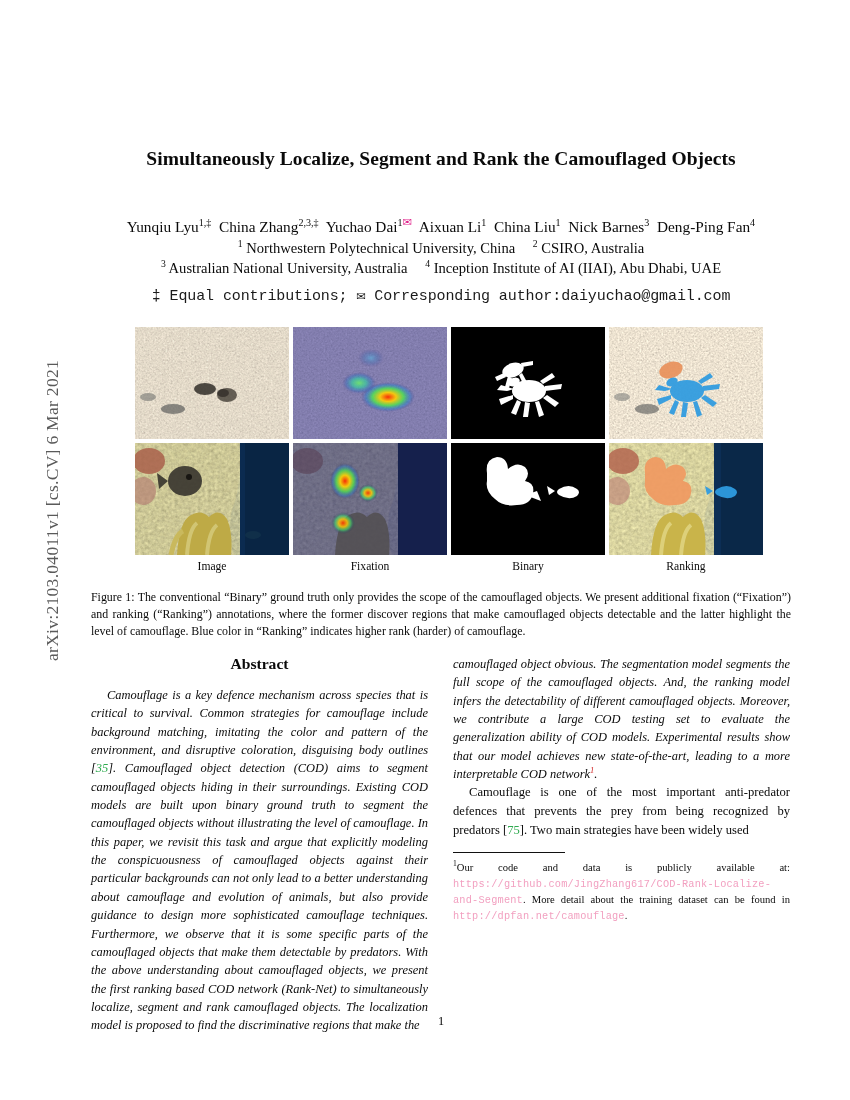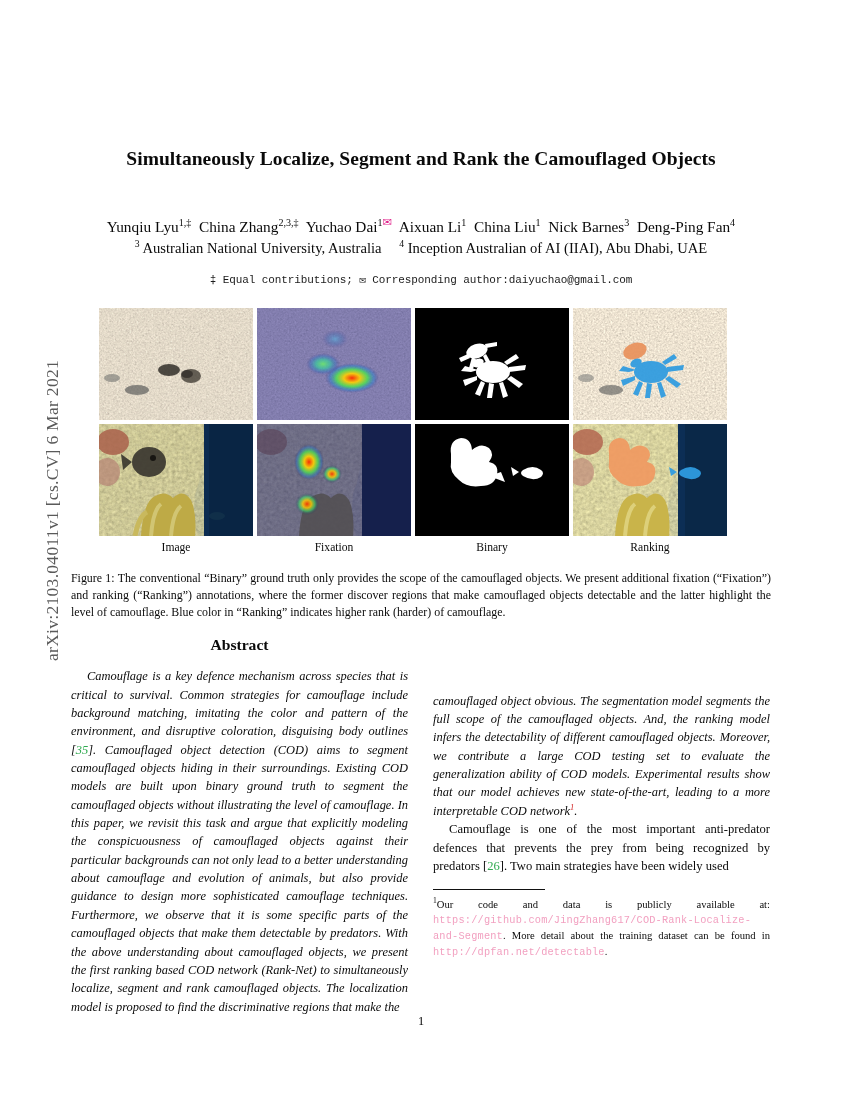--- a/index.html
+++ b/index.html
@@ -28,21 +28,21 @@
     font-size: 17.5px;
     letter-spacing: 0.3px;
     color: #5a5a5a;
     text-align: center;
     white-space: nowrap;
   }
 
   
   #page {
     position: absolute;
-    left: 71px;
+    left: 91px;
     top: 0;
     width: 700px;
     height: 1100px;
   }
 
   #title {
     margin-top: 148px;
     text-align: center;
     font-size: 19.5px;
     font-weight: bold;
@@ -64,34 +64,34 @@
   }
   .affil-line .gap { display: inline-block; width: 14px; }
   sup { font-size: 0.66em; vertical-align: super; line-height: 0; }
   .envelope {
     color: #e0218a;
     font-size: 0.74em;
     vertical-align: super;
     line-height: 0;
   }
   #contrib-line {
-    margin-top: 15px;
+    margin-top: 7px;
     text-align: center;
     font-family: "Liberation Mono", "DejaVu Sans Mono", monospace;
-    font-size: 11px;
+    font-size: 15px;
     letter-spacing: -0.1px;
     color: #1a1a1a;
     white-space: nowrap;
   }
 
   
   #figure {
     margin-top: 22px;
     width: 679px;
-    margin-left: 28px;
+    margin-left: 44px;
   }
   .fig-row {
     display: flex;
     gap: 4px;
     height: 112px;
   }
   .fig-row + .fig-row { margin-top: 4px; }
   .fig-cell {
     width: 154px;
     height: 112px;
@@ -119,21 +119,20 @@
     width: 700px;
   }
   #fig-caption .cap-head { font-weight: normal; }
 
   
   #columns {
     margin-top: 15px;
     display: flex;
     gap: 25px;
     width: 700px;
-    align-items: center;
   }
   .col { width: 337px; }
 
   #abstract-heading {
     text-align: center;
     font-size: 15.6px;
     font-weight: bold;
     margin-bottom: 13px;
   }
   #abstract-text {
@@ -209,24 +208,30 @@
     <div class="author-line">
       <span>Yunqiu Lyu</span><sup>1,‡</sup>&nbsp;
       <span>China Zhang</span><sup>2,3,‡</sup>&nbsp;
       <span>Yuchao Dai</span><sup>1</sup><span class="envelope">✉</span>&nbsp;
       <span>Aixuan Li</span><sup>1</sup>&nbsp;
       <span>China Liu</span><sup>1</sup>&nbsp;
       <span>Nick Barnes</span><sup>3</sup>&nbsp;
       <span>Deng-Ping Fan</span><sup>4</sup>
     </div>
     <div class="affil-line">
+      <sup>1</sup>
+      <span>Northwestern Polytechnical University, China</span><span class="gap"></span>
+      <sup>2</sup>
+      <span>CSIRO, Australia</span>
+    </div>
+    <div class="affil-line">
       <sup>3</sup>
       <span>Australian National University, Australia</span><span class="gap"></span>
       <sup>4</sup>
-      <span>Inception Australian of AI (IIAI), Abu Dhabi, UAE</span>
+      <span>Inception Institute of AI (IIAI), Abu Dhabi, UAE</span>
     </div>
   </div>
   <div id="contrib-line">‡ Equal contributions; ✉ Corresponding author:daiyuchao@gmail.com</div>
 
   <div id="figure">
 
     <div class="fig-row">
 
       <div class="fig-cell">
         <svg viewBox="0 0 154 112" preserveAspectRatio="none">
@@ -474,25 +479,25 @@
       <div id="abstract-heading">Abstract</div>
       <div id="abstract-text">
         <span>Camouflage is a key defence mechanism across species that is critical to survival. Common strategies for camouflage include background matching, imitating the color and pattern of the environment, and disruptive coloration, disguising body outlines [</span><span class="cite">35</span><span>]. Camouflaged object detection (COD) aims to segment camouflaged objects hiding in their surroundings. Existing COD models are built upon binary ground truth to segment the camouflaged objects without illustrating the level of camouflage. In this paper, we revisit this task and argue that explicitly modeling the conspicuousness of camouflaged objects against their particular backgrounds can not only lead to a better understanding about camouflage and evolution of animals, but also provide guidance to design more sophisticated camouflage techniques. Furthermore, we observe that it is some specific parts of the camouflaged objects that make them detectable by predators. With the above understanding about camouflaged objects, we present the first ranking based COD network (Rank-Net) to simultaneously localize, segment and rank camouflaged objects. The localization model is proposed to find the discriminative regions that make the </span></div>
     </div>
 
     <div class="col">
       <div id="abstract-cont"><span>camouflaged object obvious. The segmentation model segments the full scope of the camouflaged objects. And, the ranking model infers the detectability of different camouflaged objects. Moreover, we contribute a large COD testing set to evaluate the generalization ability of COD models. Experimental results show that our model achieves new state-of-the-art, leading to a more interpretable COD network</span><sup class="fn-ref">1</sup><span>.</span>
       </div>
 
       <div id="intro-text">
-        <span>Camouflage is one of the most important anti-predator defences that prevents the prey from being recognized by predators [</span><span class="cite-alt">26</span><span>]. Two main strategies have been widely used</span>
+        <span>Camouflage is one of the most important anti-predator defences that prevents the prey from being recognized by predators [</span><span class="cite-alt">75</span><span>]. Two main strategies have been widely used</span>
       </div>
 
       <div id="footnote-rule"></div>
       <div id="footnote">
-        <sup class="fn-mark">1</sup><span>Our code and data is publicly available at: </span><span class="url">https://github.com/JingZhang617/COD-Rank-Localize-and-Segment</span><span>. More detail about the training dataset can be found in </span><span class="url">http://dpfan.net/detectable</span><span>.</span>
+        <sup class="fn-mark">1</sup><span>Our code and data is publicly available at: </span><span class="url">https://github.com/JingZhang617/COD-Rank-Localize-and-Segment</span><span>. More detail about the training dataset can be found in </span><span class="url">http://dpfan.net/camouflage</span><span>.</span>
       </div>
     </div>
   </div>
 
   <div id="page-number">1</div>
 
 </div>
 
 </body></html>

